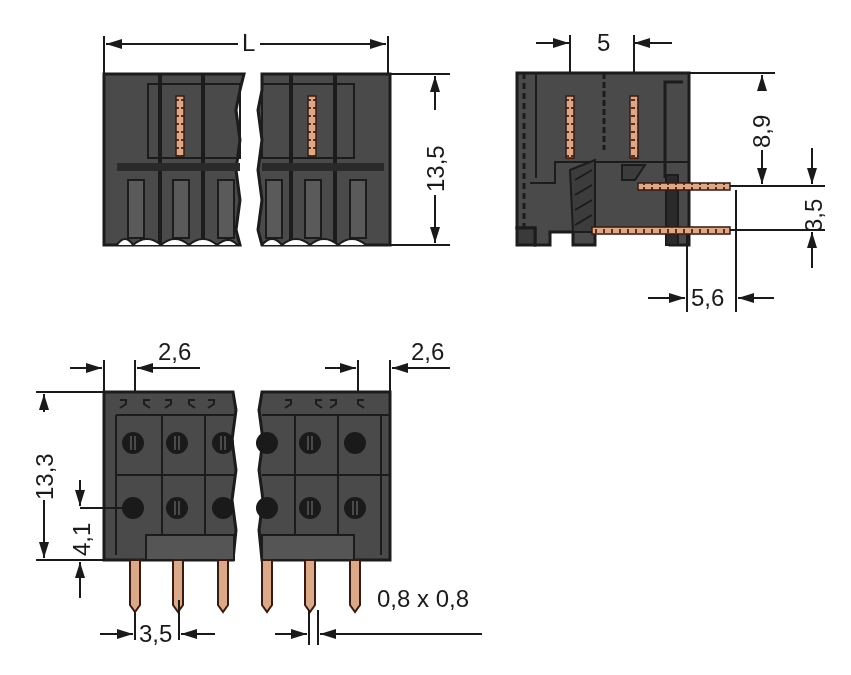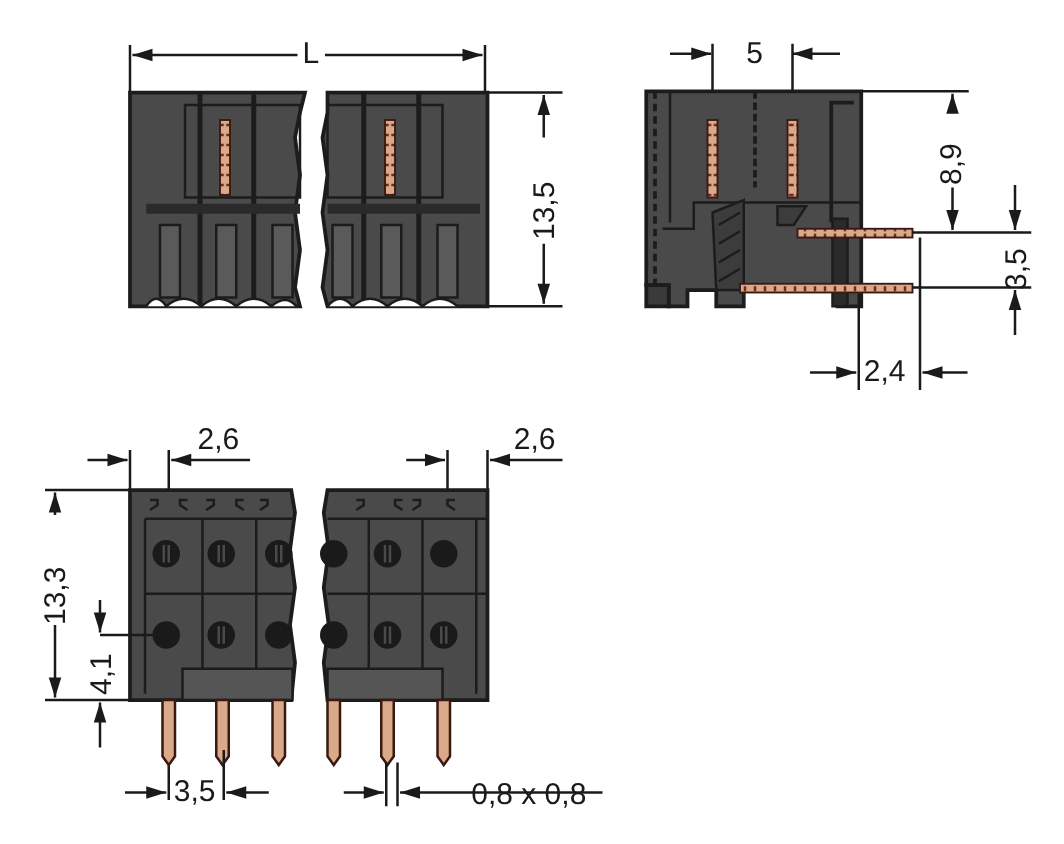--- a/index.html
+++ b/index.html
@@ -233,20 +233,20 @@
     </g>
   </g>
 </svg>
 
 <span class="dim-label" style="left:242px; top:31px;">L</span>
 <span class="dim-label vert" style="left:424px; top:192px;">13,5</span>
 
 <span class="dim-label" style="left:597px; top:31px;">5</span>
 <span class="dim-label vert" style="left:750px; top:148px;">8,9</span>
 <span class="dim-label vert" style="left:802px; top:232px;">3,5</span>
-<span class="dim-label" style="left:691px; top:286px;">2,4</span>
+<span class="dim-label" style="left:691px; top:286px;">5,6</span>
 
 <span class="dim-label" style="left:158px; top:340px;">2,6</span>
 <span class="dim-label" style="left:411px; top:340px;">2,6</span>
 <span class="dim-label vert" style="left:33px; top:500px;">13,3</span>
 <span class="dim-label vert" style="left:70px; top:556px;">4,1</span>
 <span class="dim-label" style="left:139px; top:622px;">3,5</span>
-<span class="dim-label" style="left:377px; top:624px;">0,8 x 0,8</span>
+<span class="dim-label" style="left:377px; top:587px;">0,8 x 0,8</span>
 
 </body></html>

